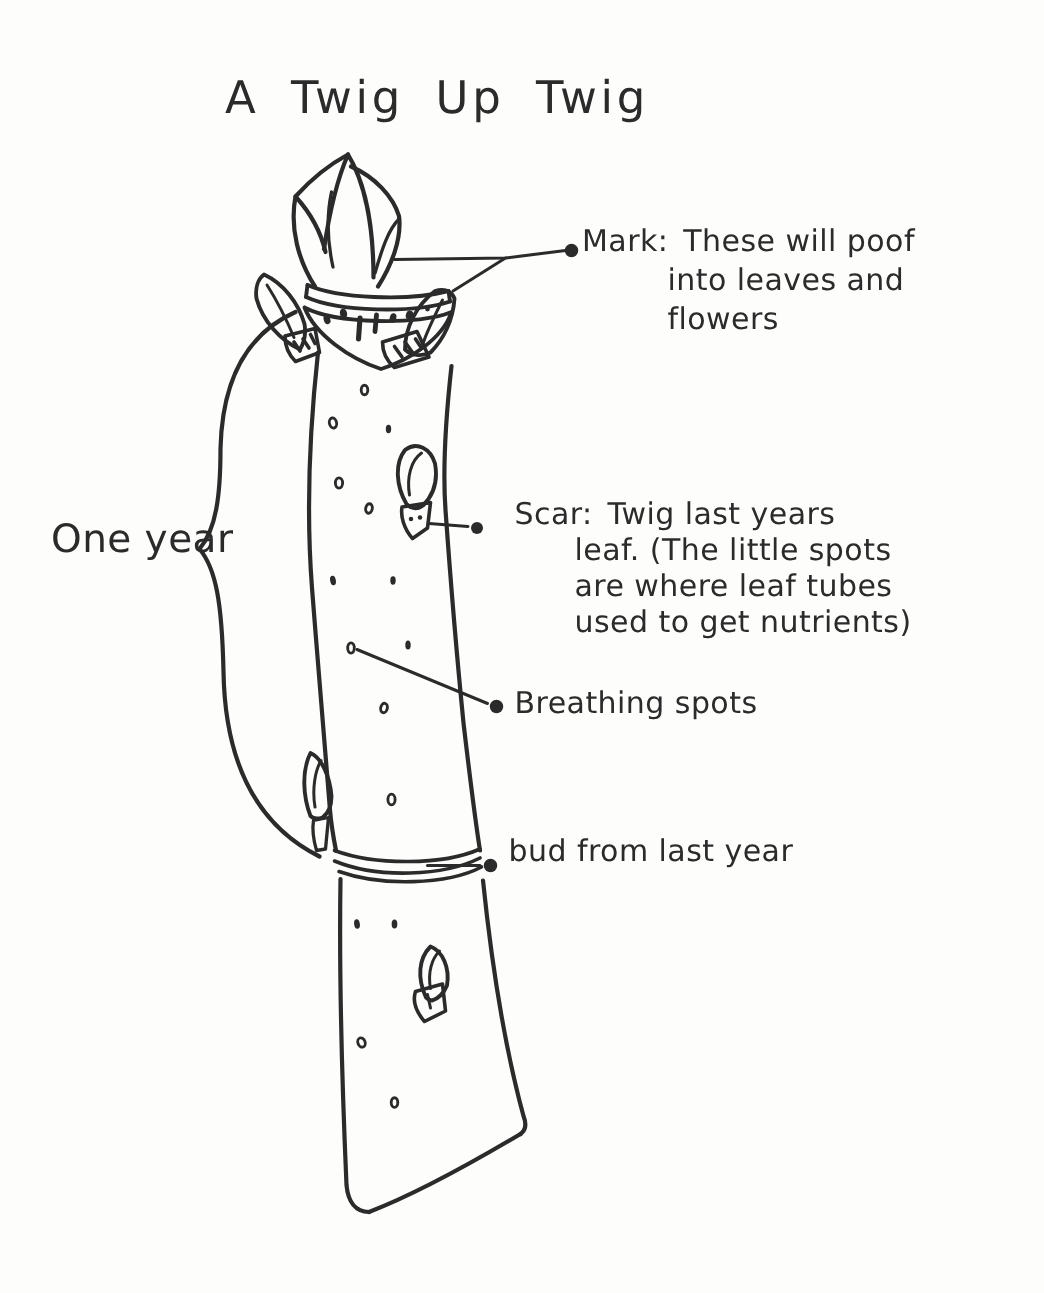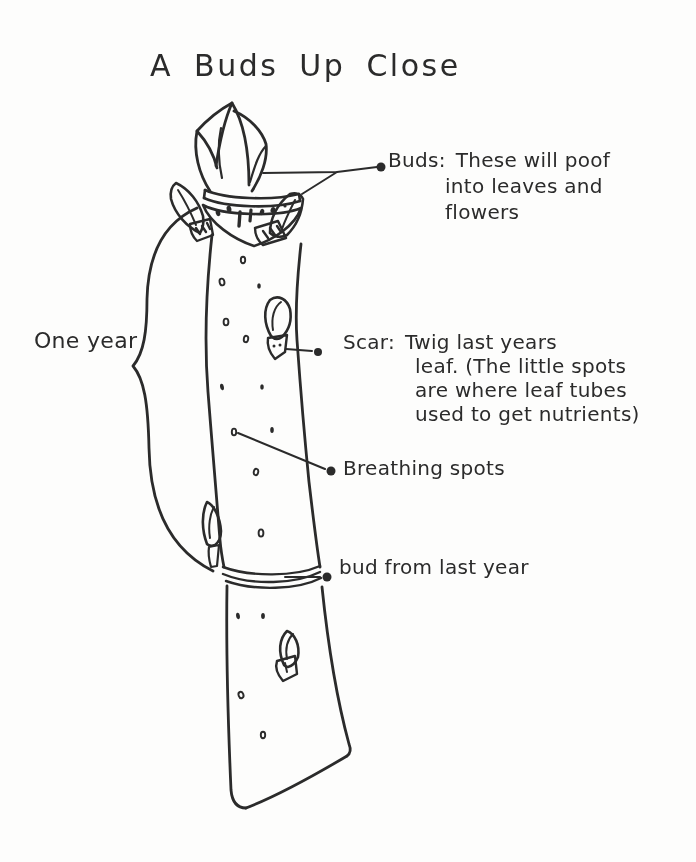--- a/index.html
+++ b/index.html
@@ -12,24 +12,24 @@
   .fillink{fill:#2b2b2b;stroke:none;}
   .title{
     position:absolute;left:150px;top:48px;font-size:30px;
     letter-spacing:2.5px;word-spacing:9px;white-space:nowrap;
   }
   .note{position:absolute;font-size:20px;letter-spacing:.3px;line-height:26px;white-space:nowrap;}
   .note .row{display:flex;gap:10px;}
   #note-buds{left:388px;top:147px;}
   #note-buds .indent{margin-left:57px;}
   #note-scar{left:343px;top:330px;line-height:24px;}
-  #note-scar .indent{margin-left:72px;}
+  #note-scar .indent{margin-left:40px;}
   #note-breathing{left:343px;top:455px;}
   #note-mark{left:339px;top:553px;line-height:29px;}
-  #note-growth{left:12px;top:324px;font-size:22px;line-height:33px;}
+  #note-growth{left:12px;top:344px;font-size:26px;line-height:33px;}
   #note-growth .l1{margin-left:22px;}
 </style>
 </head>
 <body>
 
 <div class="sheet">
 
   <svg class="sketch" width="696" height="862" viewBox="0 0 696 862">
 
     <g>
@@ -139,25 +139,25 @@
     <g>
       <path class="ink" stroke-width="2" d="M238 433 L 325 469"></path>
       <circle class="fillink" cx="331" cy="471" r="4.5"></circle>
     </g>
     <g>
       <path class="ink" stroke-width="2" d="M285 577 L 320 577"></path>
       <circle class="fillink" cx="327" cy="577" r="4.5"></circle>
     </g>
   </svg>
 
-  <div class="title">A Buds Up Close</div>
+  <div class="title">A Twig Up Twig</div>
 
   <div class="note" id="note-buds">
     <div class="row">
-      <span>Buds:</span>
+      <span>Mark:</span>
       <span>These will poof</span>
     </div>
     <div class="indent">into leaves and</div>
     <div class="indent">flowers</div>
   </div>
 
   <div class="note" id="note-scar">
     <div class="row">
       <span>Scar:</span>
       <span>Twig last years</span>

